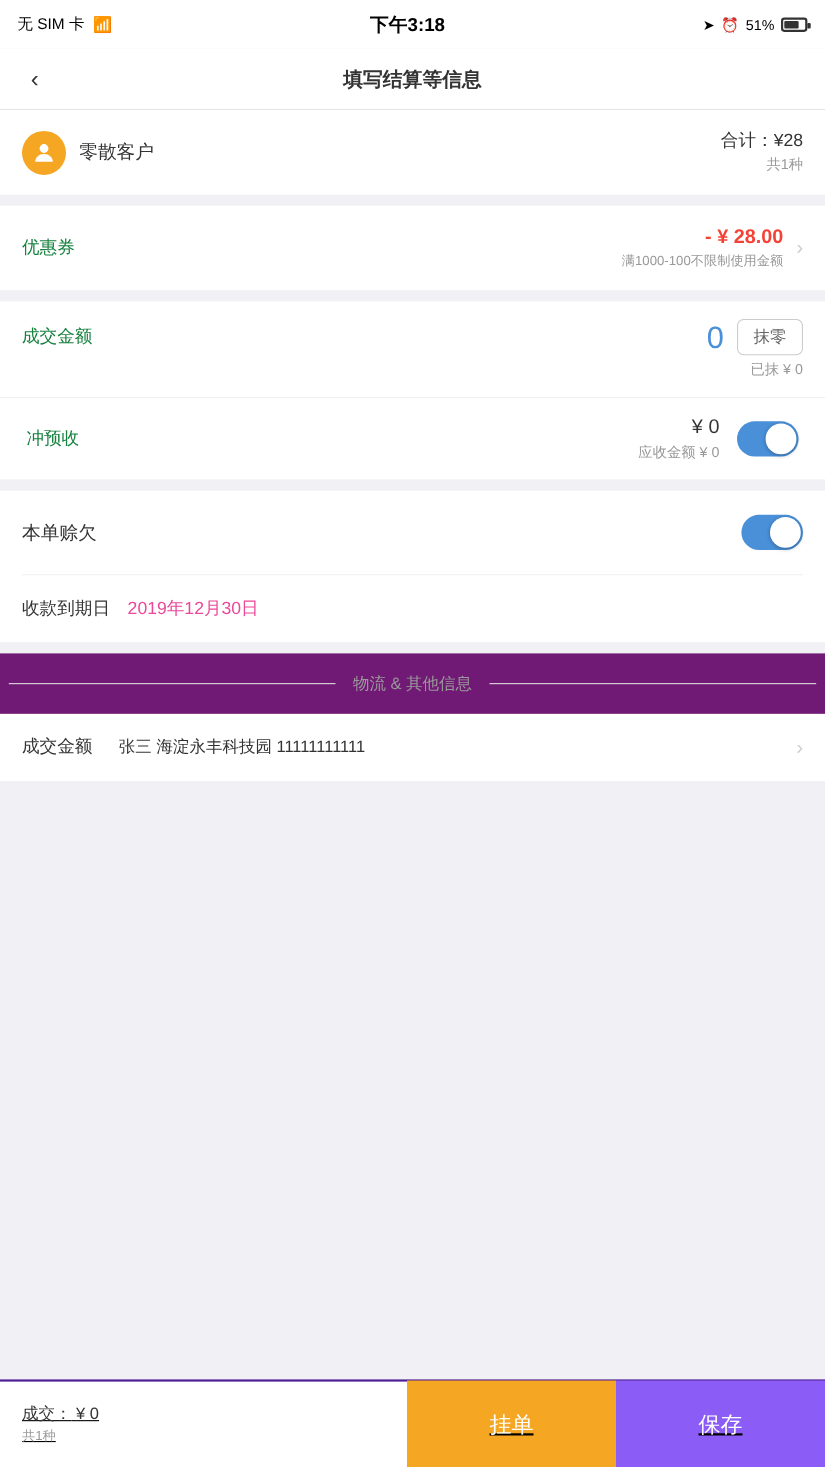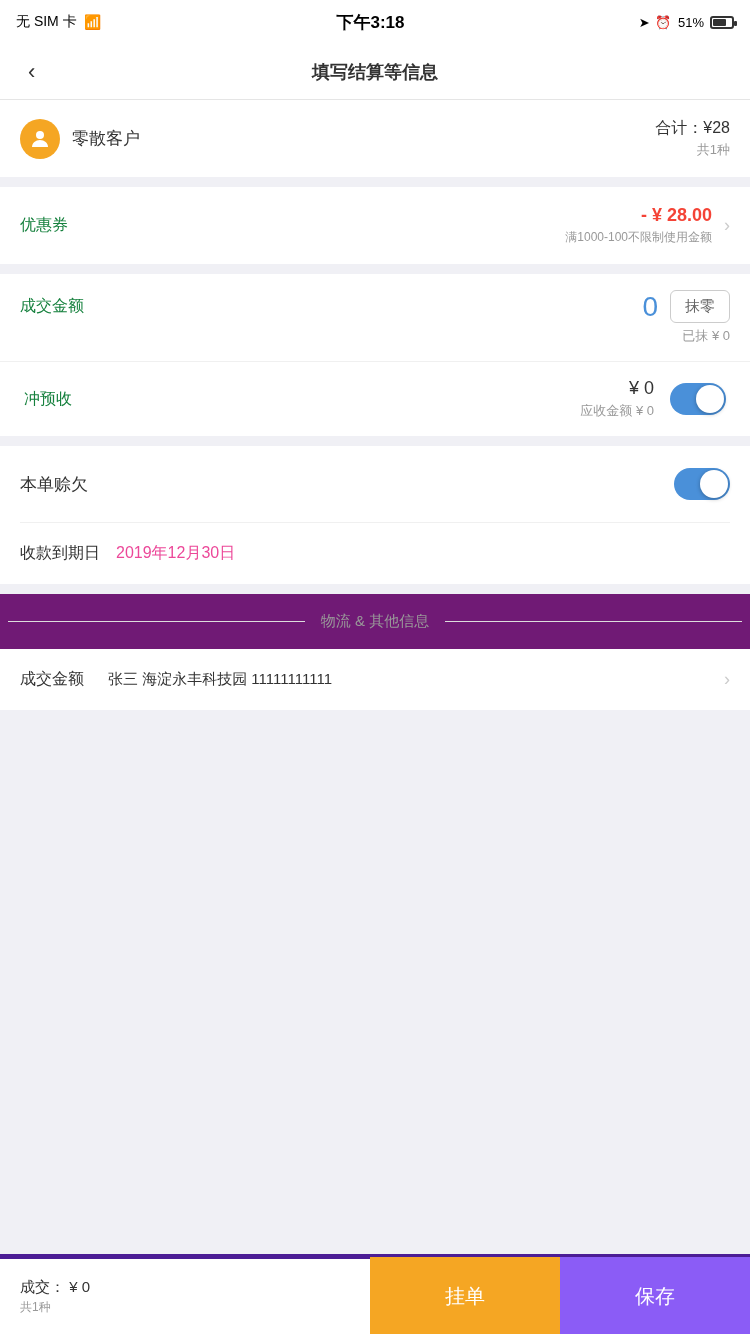--- a/index.html
+++ b/index.html
@@ -302,21 +302,22 @@
     
     .bottom-bar {
       position: fixed;
       bottom: 0;
       left: 0;
       width: 750px;
       height: 80px;
       background: #fff;
       display: flex;
       align-items: center;
-      border-top: 5px solid #4c1d95;
+      border-top: 2px solid #4c1d95;
+      text-decoration: underline;
     }
     .bottom-info {
       flex: 1;
       padding: 0 20px;
     }
     .bottom-deal {
       font-size: 15px;
       color: #333;
     }
     .bottom-count {

